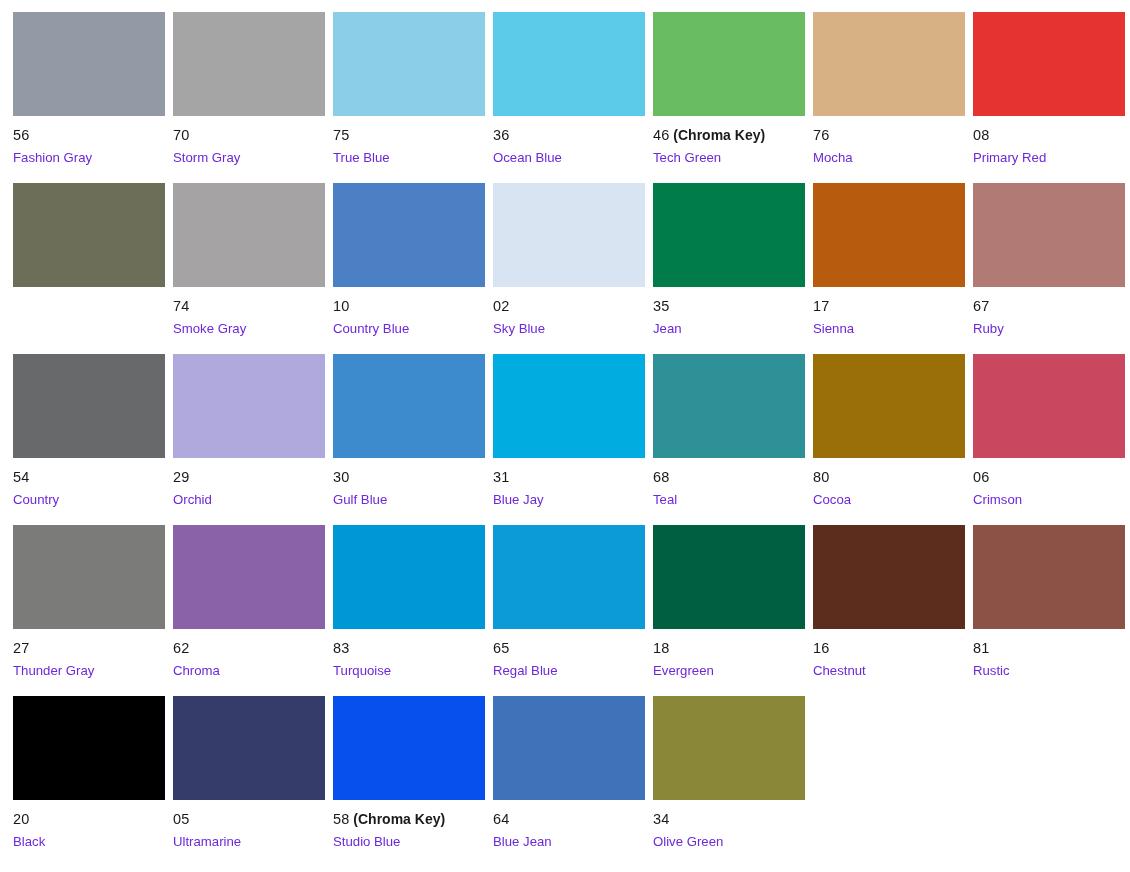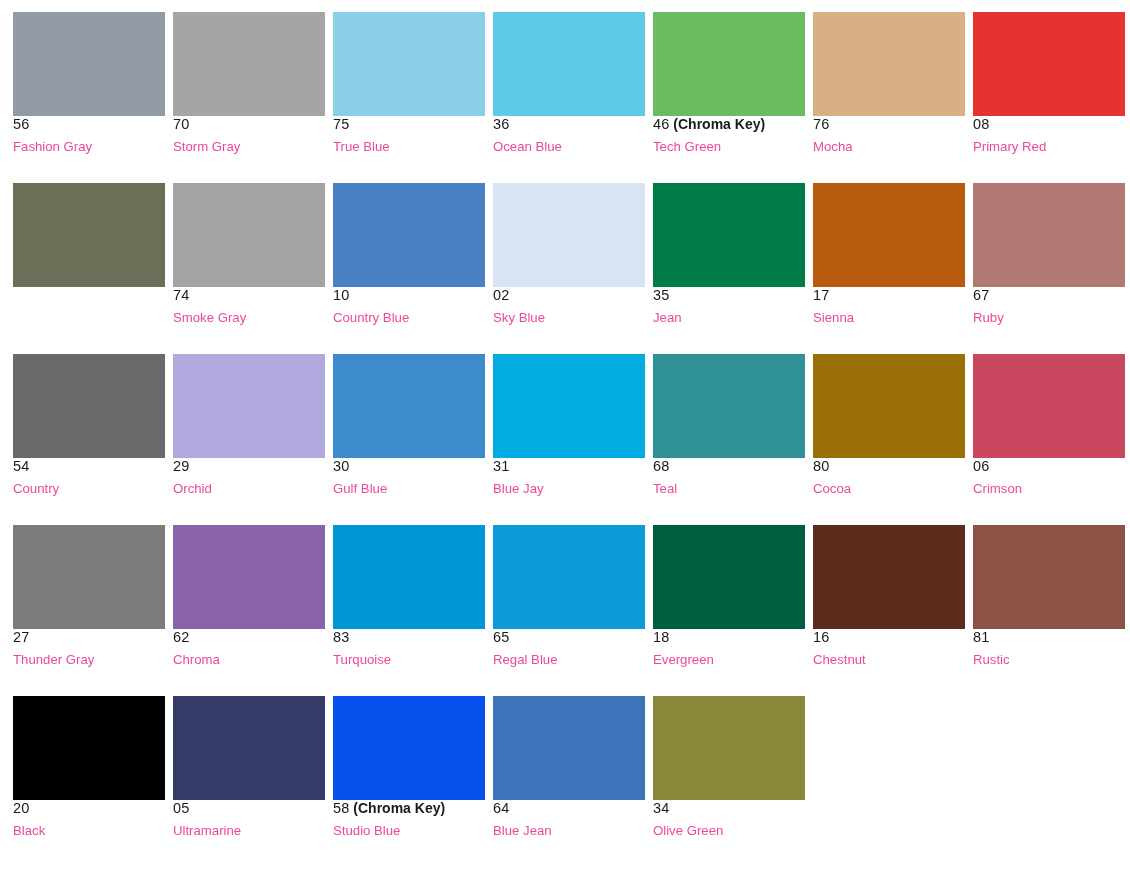--- a/index.html
+++ b/index.html
@@ -39,20 +39,21 @@
     align-items: stretch;
   }
 
   .swatch-chip {
     width: 152px;
     height: 104px;
     display: block;
   }
 
   .swatch-meta {
+    padding-top: 11px;
     line-height: 1;
   }
 
   .swatch-code-line {
     display: block;
     white-space: nowrap;
     line-height: 16px;
     height: 16px;
   }
 
@@ -69,21 +70,21 @@
     margin-left: 4px;
   }
 
   .swatch-tag:empty {
     display: none;
   }
 
   .swatch-name {
     display: block;
     font-size: 13.2px;
-    color: #ec4899;
+    color: #6d28d9;
     line-height: 16px;
     height: 16px;
     padding-top: 7px;
     white-space: nowrap;
   }
 </style>
 </head>
 <body>
 
 <div id="swatch-grid">

